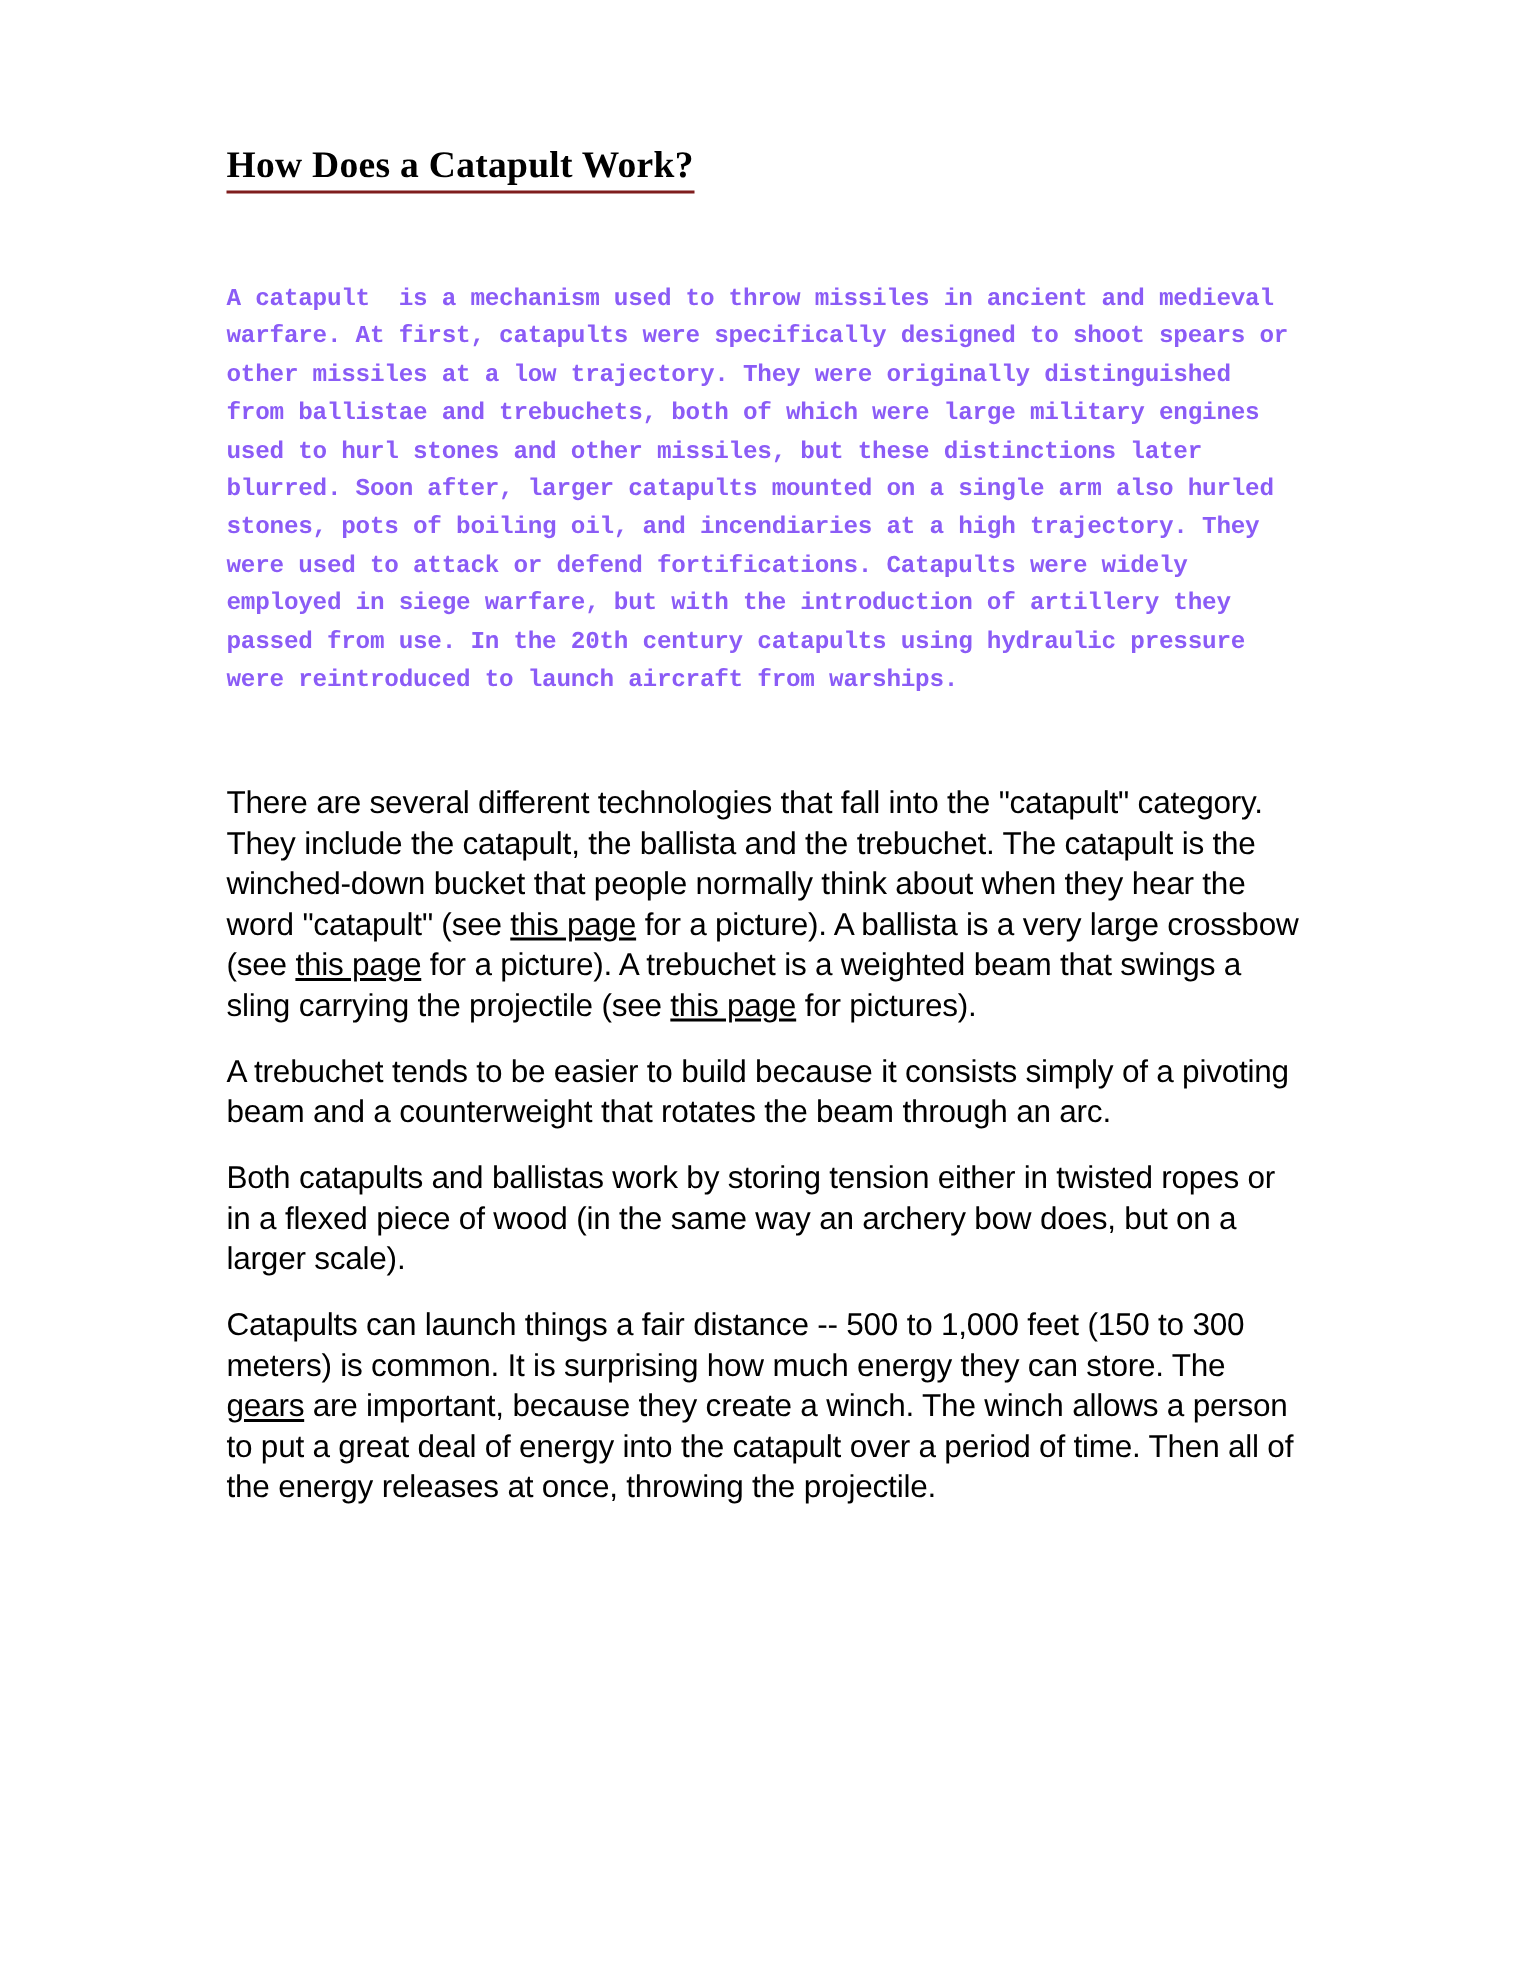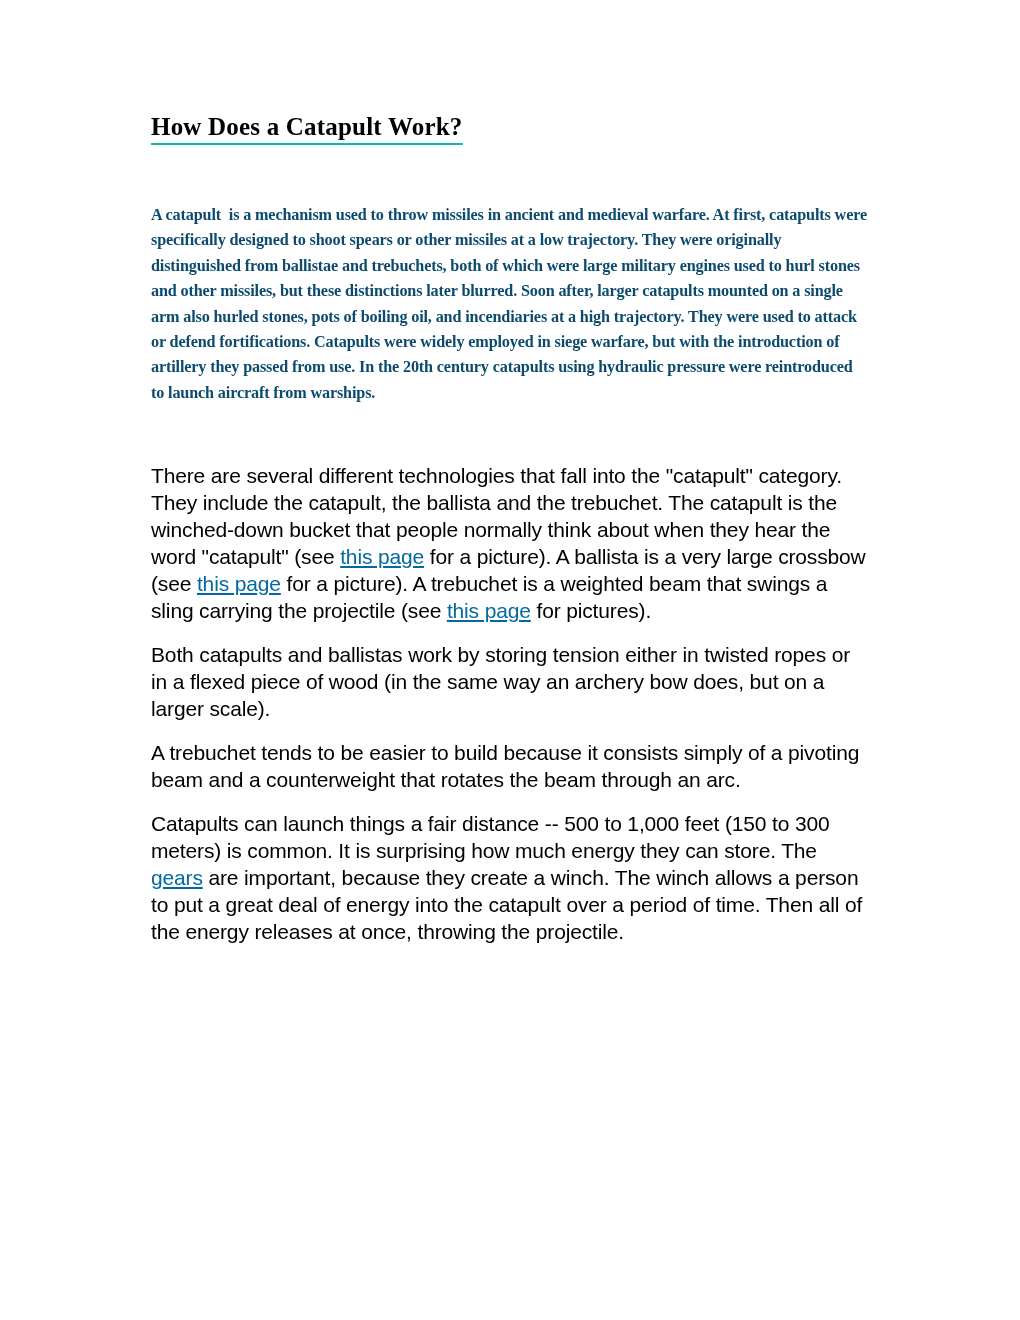--- a/index.html
+++ b/index.html
@@ -32,38 +32,38 @@
     width: 716px;
   }
 
   
   .doc-title {
     font-family: "Liberation Serif", serif;
     font-weight: bold;
     font-size: 25px;
     line-height: 30px;
     letter-spacing: 0.2px;
-    margin: 16px 0 30px 0;
+    margin: 0 0 30px 0;
     padding: 0;
     color: #000000;
     display: inline-block;
-    border-bottom: 2px solid #14b8a6;
+    border-bottom: 2px solid #7f1d1d;
     padding-bottom: 1px;
   }
   .title-wrap { margin: 0 0 28px 0; }
 
   
   .intro {
-    font-family: Liberation Serif, serif;
+    font-family: Liberation Mono, monospace;
     font-weight: bold;
     font-size: 16.2px;
     line-height: 25.4px;
     letter-spacing: -0.15px;
     margin: 0;
-    color: #0c4a6e;
+    color: #8b5cf6;
     white-space: pre-wrap;
   }
 
   
   .spacer { height: 56px; }
 
   
   .body-p {
     font-family: "Liberation Sans", sans-serif;
     font-weight: normal;
@@ -73,40 +73,40 @@
     margin: 0 0 17px 0;
     color: #000000;
   }
   .body-p:last-child { margin-bottom: 0; }
 
   .body-p b, .body-p strong {
     font-weight: normal;
   }
 
   a.doclink {
-    color: #0369a1;
+    color: #000000;
     cursor: pointer;
   }
 </style>
 </head>
 <body>
 
 <div class="page">
   <div class="content">
 
     <div class="title-wrap">
       <h1 class="doc-title">How Does a Catapult Work?</h1>
     </div>
 
     <p class="intro">A catapult  is a mechanism used to throw missiles in ancient and medieval warfare. At first, catapults were specifically designed to shoot spears or other missiles at a low trajectory. They were originally distinguished from ballistae and trebuchets, both of which were large military engines used to hurl stones and other missiles, but these distinctions later blurred. Soon after, larger catapults mounted on a single arm also hurled stones, pots of boiling oil, and incendiaries at a high trajectory. They were used to attack or defend fortifications. Catapults were widely employed in siege warfare, but with the introduction of artillery they passed from use. In the 20th century catapults using hydraulic pressure were reintroduced to launch aircraft from warships.</p>
 
     <div class="spacer"></div>
 
     <p class="body-p"><span>There are several different technologies that fall into the "catapult" category. They include the </span><b>catapult</b><span>, the </span><b>ballista</b><span> and the </span><b>trebuchet</b><span>. The catapult is the winched-down bucket that people normally think about when they hear the word "catapult" (see </span><a class="doclink" href="#">this page</a><span> for a picture). A ballista is a very large crossbow (see </span><a class="doclink" href="#">this page</a><span> for a picture). A trebuchet is a weighted beam that swings a sling carrying the projectile (see </span><a class="doclink" href="#">this page</a><span> for pictures).</span></p>
 
+    <p class="body-p"><span>A trebuchet tends to be easier to build because it consists simply of a </span><b>pivoting beam</b><span> and a </span><b>counterweight</b><span> that rotates the beam through an arc.</span></p>
+
     <p class="body-p"><span>Both catapults and ballistas work by </span><b>storing tension</b><span> either in twisted ropes or in a flexed piece of wood (in the same way an archery bow does, but on a larger scale).</span></p>
-
-    <p class="body-p"><span>A trebuchet tends to be easier to build because it consists simply of a </span><b>pivoting beam</b><span> and a </span><b>counterweight</b><span> that rotates the beam through an arc.</span></p>
 
     <p class="body-p"><span>Catapults can launch things a fair distance -- 500 to 1,000 feet (150 to 300 meters) is common. It is surprising how much energy they can store. The </span><a class="doclink" href="#">gears</a><span> are important, because they create a </span><b>winch</b><span>. The winch allows a person to put a great deal of energy into the catapult over a period of time. Then all of the energy releases at once, throwing the projectile.</span></p>
 
   </div>
 </div>
 
 </body></html>

